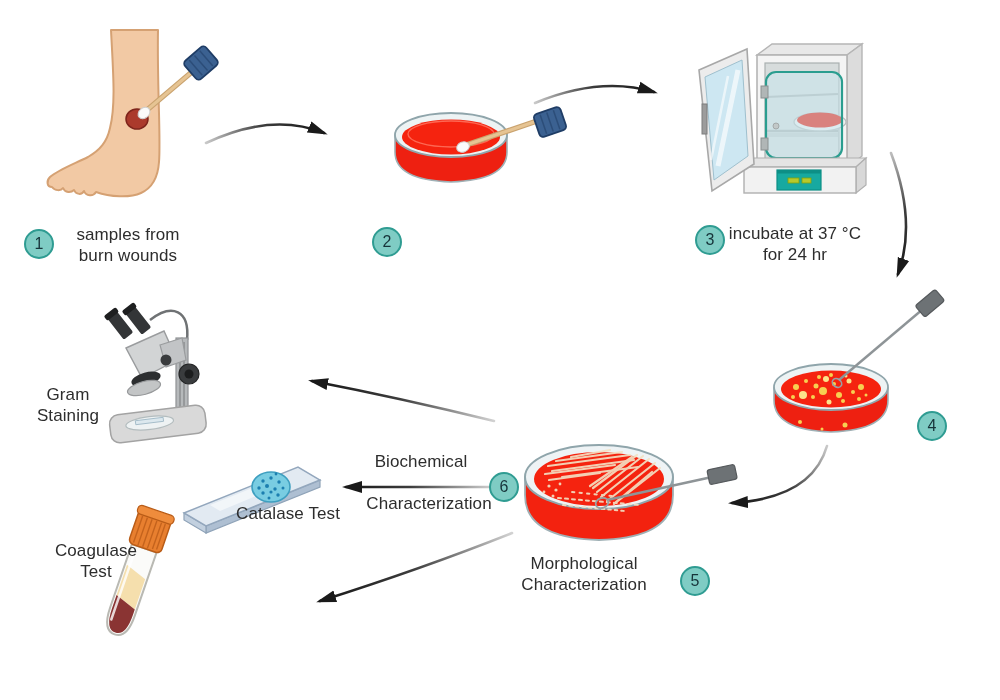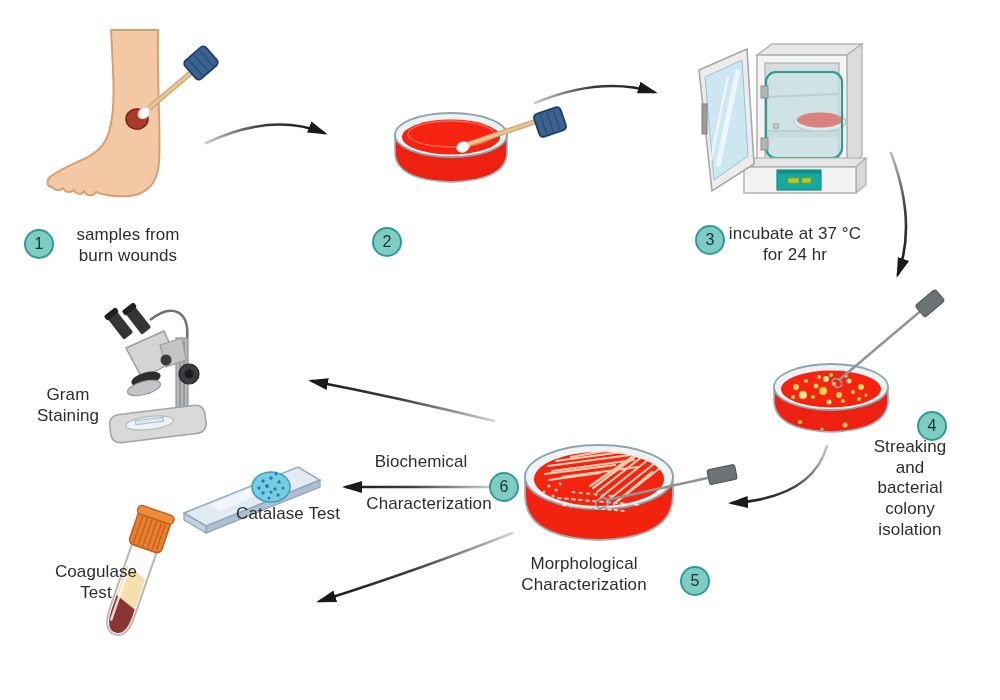--- a/index.html
+++ b/index.html
@@ -316,26 +316,23 @@
   <div class="step-circle" style="left:387px;top:242px">2</div>
   <div class="step-circle" style="left:710px;top:240px">3</div>
   <div class="step-circle" style="left:932px;top:426px">4</div>
   <div class="step-circle" style="left:695px;top:581px">5</div>
   <div class="step-circle" style="left:504px;top:487px">6</div>
 
   <div class="label" style="left:128px;top:246px">samples from
 burn wounds</div>
   <div class="label" style="left:795px;top:245px">incubate at 37 °C
 for 24 hr</div>
-  <div class="label" style="left:910px;top:489px">Streaking and
-bacterial colony
-isolation</div>
   <div class="label" style="left:584px;top:575px">Morphological
 Characterization</div>
   <div class="label" style="left:421px;top:462px">Biochemical</div>
   <div class="label" style="left:429px;top:504px">Characterization</div>
   <div class="label" style="left:68px;top:406px">Gram
 Staining</div>
   <div class="label" style="left:288px;top:514px">Catalase Test</div>
-  <div class="label" style="left:96px;top:583px">Coagulase
+  <div class="label" style="left:96px;top:562px">Coagulase
 Test</div>
 
 </div>
 
 </body></html>

